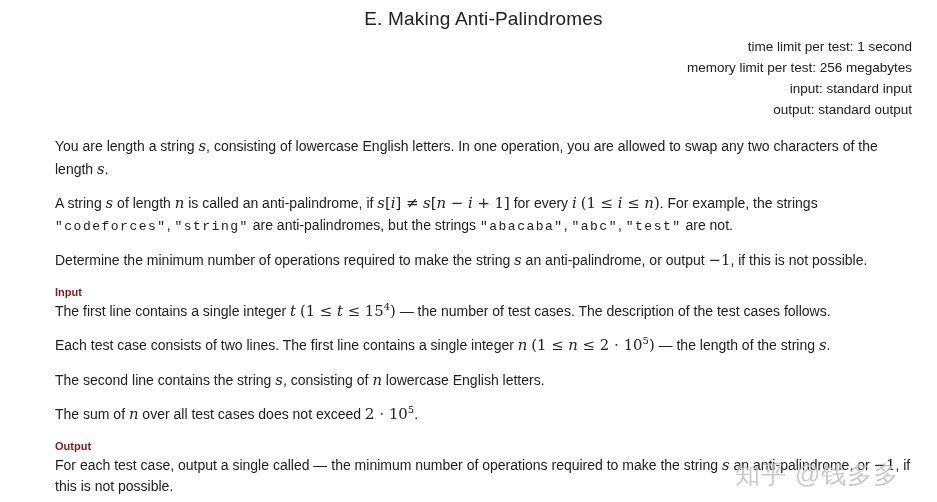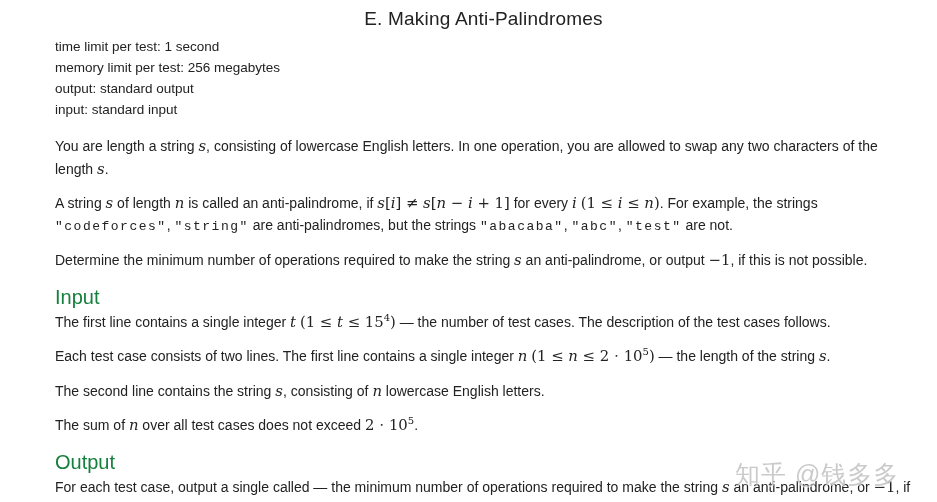--- a/index.html
+++ b/index.html
@@ -16,37 +16,37 @@
   .title {
     font-size: 19px;
     font-weight: 400;
     text-align: center;
     margin: 8px 0 0 0;
     color: #222222;
     letter-spacing: 0.2px;
   }
   .meta { margin-top: 6px; }
   .meta-line {
-    text-align: left;
+    text-align: right;
     font-size: 13.5px;
     line-height: 21px;
     color: #222222;
   }
   .legend { margin-top: 15px; }
   .para {
     font-size: 14px;
     line-height: 21.5px;
     margin: 0 0 12px 0;
     color: #222222;
   }
   .section-title {
-    font-size: 20px;
-    font-weight: 400;
+    font-size: 11px;
+    font-weight: 700;
     margin: 14px 0 2px 0;
-    color: #15803d;
+    color: #7f1d1d;
   }
   
   .run-t { }
   .run-m {
     font-family: "DejaVu Serif", "Liberation Serif", serif;
     font-style: italic;
     font-size: 1.06em;
   }
   .run-mr {
     font-family: "DejaVu Serif", "Liberation Serif", serif;
@@ -80,22 +80,22 @@
 <body>
 
 <div class="page">
   <div class="content">
 
     <header>
       <h1 class="title">E. Making Anti-Palindromes</h1>
       <div class="meta">
         <div class="meta-line">time limit per test: 1 second</div>
         <div class="meta-line">memory limit per test: 256 megabytes</div>
+        <div class="meta-line">input: standard input</div>
         <div class="meta-line">output: standard output</div>
-        <div class="meta-line">input: standard input</div>
       </div>
     </header>
 
     <section class="legend">
       <p class="para"><span class="run-t">You are length a string </span><span class="run-m">s</span><span class="run-t">, consisting of lowercase English letters. In one operation, you are allowed to swap any two characters of the length </span><span class="run-m">s</span><span class="run-t">.</span></p>
       <p class="para"><span class="run-t">A string </span><span class="run-m">s</span><span class="run-t"> of length </span><span class="run-m">n</span><span class="run-t"> is called an </span><span class="run-em">anti-palindrome</span><span class="run-t">, if </span><span class="run-m">s</span><span class="run-mr">[</span><span class="run-m">i</span><span class="run-mr">] ≠ </span><span class="run-m">s</span><span class="run-mr">[</span><span class="run-m">n</span><span class="run-mr"> − </span><span class="run-m">i</span><span class="run-mr"> + 1]</span><span class="run-t"> for every </span><span class="run-m">i</span><span class="run-t"> </span><span class="run-mr">(1 ≤ </span><span class="run-m">i</span><span class="run-mr"> ≤ </span><span class="run-m">n</span><span class="run-mr">)</span><span class="run-t">. For example, the strings </span><span class="run-mono">"codeforces"</span><span class="run-t">, </span><span class="run-mono">"string"</span><span class="run-t"> are </span><span class="run-em">anti-palindromes</span><span class="run-t">, but the strings </span><span class="run-mono">"abacaba"</span><span class="run-t">, </span><span class="run-mono">"abc"</span><span class="run-t">, </span><span class="run-mono">"test"</span><span class="run-t"> are not.</span></p>
       <p class="para"><span class="run-t">Determine the minimum number of operations required to make the string </span><span class="run-m">s</span><span class="run-t"> an </span><span class="run-em">anti-palindrome</span><span class="run-t">, or output </span><span class="run-mr">−1</span><span class="run-t">, if this is not possible.</span></p>
     </section>
 
     <section>

